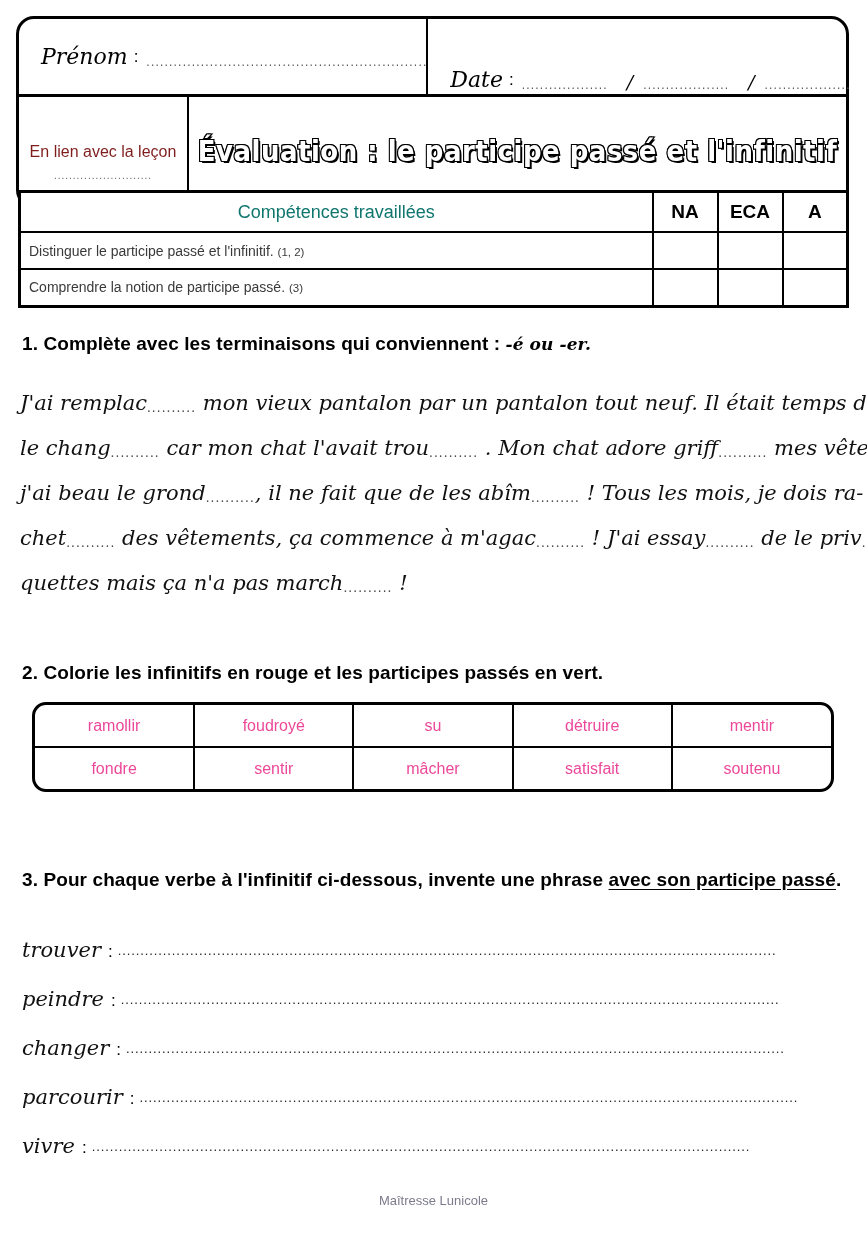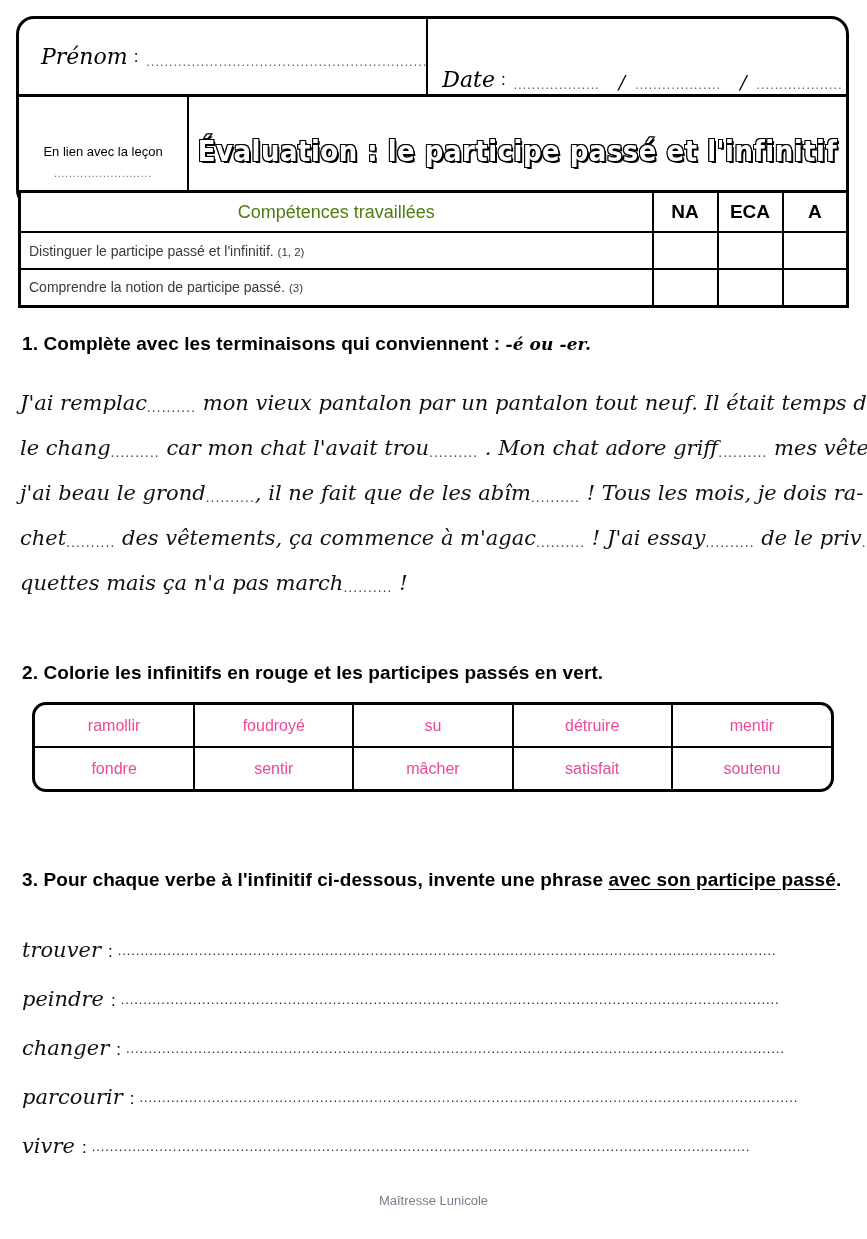--- a/index.html
+++ b/index.html
@@ -42,21 +42,21 @@
     border-right: 2px solid #000;
     display: flex;
     align-items: center;
     padding-left: 22px;
     gap: 4px;
   }
   #date-cell {
     flex: 1;
     display: flex;
     align-items: center;
-    padding-left: 14px;
+    padding-left: 22px;
     gap: 4px;
     box-sizing: border-box;
     margin-top: 46px;
   }
   .field-label {
     font-family: "DejaVu Serif", serif;
     font-style: italic;
     font-size: 22px;
     white-space: nowrap;
   }
@@ -94,22 +94,22 @@
     width: 170px;
     border-right: 2px solid #000;
     box-sizing: border-box;
     display: flex;
     flex-direction: column;
     align-items: center;
     justify-content: center;
     gap: 9px;
   }
   #lecon-label {
-    font-size: 13px;
-    color: #000000;
+    font-size: 16px;
+    color: #7f1d1d;
     white-space: nowrap;
     margin-top: 21px;
   }
   #lecon-dots {
     font-size: 10px;
     color: #666;
     letter-spacing: 1px;
   }
   #title-cell {
     flex: 1;
@@ -149,21 +149,21 @@
   }
   #comp-table td, #comp-table th {
     border: 2px solid #000;
     box-sizing: border-box;
   }
   #comp-table .comp-head {
     text-align: center;
     font-size: 18px;
     font-weight: normal;
     padding: 8px 4px;
-    color: #4d7c0f;
+    color: #0f766e;
   }
   #comp-table .mark-head {
     width: 65px;
     text-align: center;
     font-size: 19px;
     font-weight: bold;
     padding: 8px 2px;
   }
   #comp-table .comp-row-label {
     font-size: 14px;

